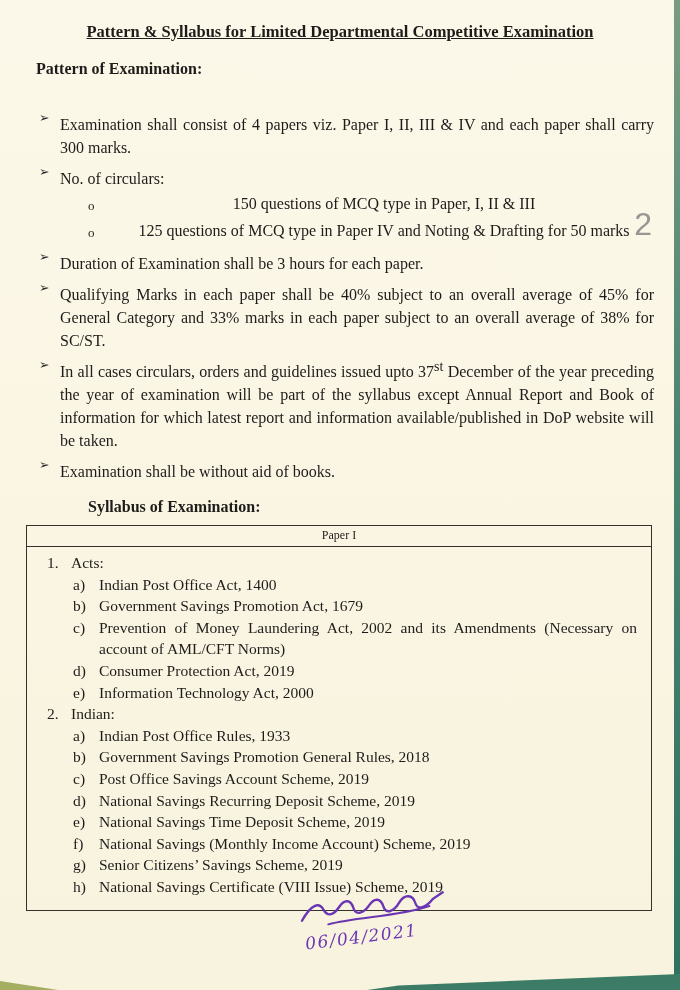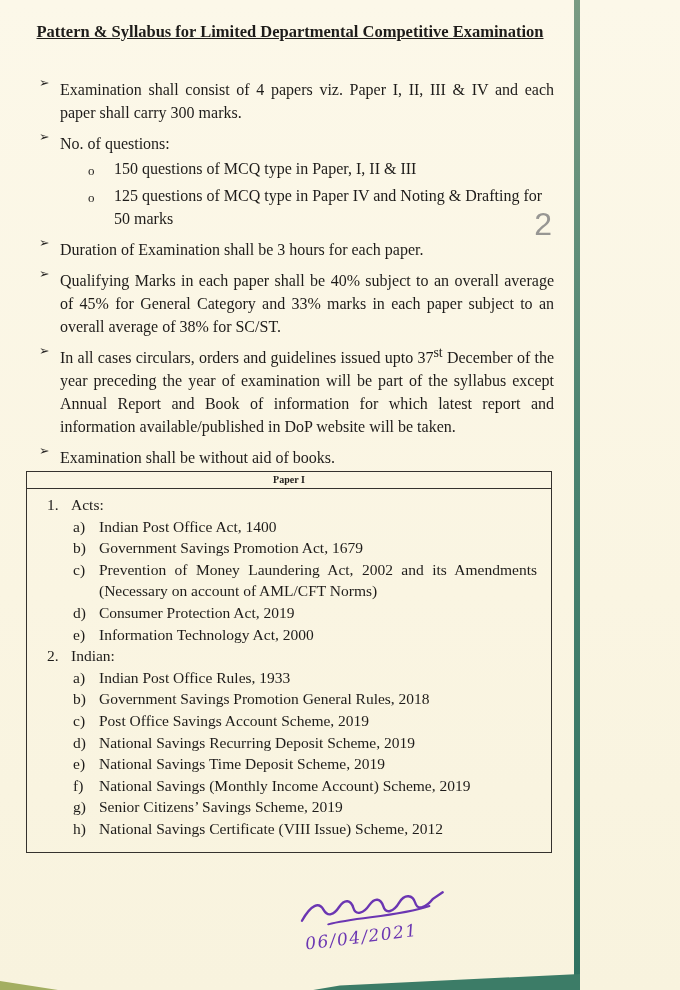--- a/index.html
+++ b/index.html
@@ -4,21 +4,21 @@
 <style>
   * { margin:0; padding:0; box-sizing:border-box; }
   html,body { width:680px; height:990px; }
   body {
     position:relative;
     background:linear-gradient(180deg,#fcf8e9 0%, #faf5e2 60%, #f8f3de 100%);
     font-family:"Liberation Serif", serif;
     color:#1e1c1a;
     overflow:hidden;
   }
-  .page { position:relative; width:580px; height:990px; padding:20px 26px 0 26px; }
+  .page { position:relative; width:680px; height:990px; padding:20px 26px 0 26px; }
 
   
   .scan-edge-right { position:absolute; top:0; right:0; width:6px; height:100%;
     background:linear-gradient(180deg,#7a9b83 0%, #4b8370 45%, #2f7260 100%); }
   .scan-edge-bottom { position:absolute; bottom:0; right:0; width:46%; height:16px;
     background:#3c7c67; clip-path:polygon(0 100%, 10% 72%, 100% 0, 100% 100%); }
   .scan-edge-bottom-left { position:absolute; bottom:0; left:0; width:58px; height:10px;
     background:#a3ae61; clip-path:polygon(0 10%, 100% 100%, 0 100%); }
 
   .page-number {
@@ -32,27 +32,27 @@
 
   .section-heading { font-size:16px; font-weight:bold; margin:17px 0 0 10px; }
 
   .bullet-list { margin-top:29px; font-size:16px; }
   .bullet { display:flex; margin-bottom:2px; }
   .marker { flex:none; width:21px; margin-left:13px; font-size:12.5px; padding-top:3px;
     font-family:"DejaVu Sans", sans-serif; color:#2a2826; }
   .btext { flex:1; text-align:justify; line-height:23px;margin-top:6px; }
   .sub-bullet { display:flex; margin:0 0 2px 62px; }
   .sub-marker { flex:none; width:26px; font-size:13px; padding-top:2px; line-height:23px; }
-  .sub-text { flex:1; line-height:23px; }
+  .sub-text { flex:1; line-height:23px;text-align:center; }
   sup.sup { font-size:14px; line-height:0; }
 
   .syllabus-heading { font-size:16px; font-weight:bold; margin:15px 0 9px 62px; }
 
   .paper-box { border:1.6px solid #35322e; margin-right:2px; background:rgba(255,255,255,0.0); }
-  .paper-header { text-align:center; font-weight:bold; font-size:10px; padding:2px 0 3px;
+  .paper-header { text-align:center; font-weight:normal; font-size:12px; padding:2px 0 3px;
     border-bottom:1.6px solid #35322e; }
   .paper-body { padding:5px 14px 12px 12px; font-size:15.5px; line-height:21.6px; }
   .group-line { display:flex; margin-left:8px; }
   .gnum { flex:none; width:24px; }
   .sub-line { display:flex; margin-left:34px; }
   .letter { flex:none; width:26px; }
   .stext { flex:1; text-align:justify; }
 
   .signature-block { position:absolute; top:893px; left:298px; transform:rotate(-3deg); }
   .signature-date {
@@ -64,31 +64,32 @@
 </style>
 </head>
 <body>
 
 <div class="page">
 
   <header class="doc-title">
     <div class="title-line">Pattern &amp; Syllabus for Limited Departmental Competitive Examination</div>
   </header>
 
+  <h2 class="section-heading">Pattern of Examination:</h2>
 
   <div class="bullet-list">
 
     <div class="bullet">
       <span class="marker">➢</span>
       <span class="btext">Examination shall consist of 4 papers viz. Paper I, II, III &amp; IV and each paper shall carry 300 marks.</span>
     </div>
 
     <div class="bullet">
       <span class="marker">➢</span>
-      <span class="btext">No. of questions:</span>
+      <span class="btext">No. of circulars:</span>
     </div>
     <div class="sub-bullet">
       <span class="sub-marker">o</span>
       <span class="sub-text">150 questions of MCQ type in Paper, I, II &amp; III</span>
     </div>
     <div class="sub-bullet">
       <span class="sub-marker">o</span>
       <span class="sub-text">125 questions of MCQ type in Paper IV and Noting &amp; Drafting for 50 marks</span>
     </div>
 
@@ -107,20 +108,21 @@
       <span class="btext"><span>In all cases circulars, orders and guidelines issued upto 37</span><sup class="sup">st</sup><span> December of the year preceding the year of examination will be part of the syllabus except Annual Report and Book of information for which latest report and information available/published in DoP website will be taken.</span></span>
     </div>
 
     <div class="bullet">
       <span class="marker">➢</span>
       <span class="btext">Examination shall be without aid of books.</span>
     </div>
 
   </div>
 
+  <div class="syllabus-heading">Syllabus of Examination:</div>
 
   <div class="paper-box">
     <div class="paper-header">Paper I</div>
     <div class="paper-body">
 
       <div class="group-line">
         <span class="gnum">1.</span>
         <span class="glabel">Acts:</span>
       </div>
       <div class="sub-line">
@@ -171,21 +173,21 @@
       <div class="sub-line">
         <span class="letter">f)</span>
         <span class="stext">National Savings (Monthly Income Account) Scheme, 2019</span>
       </div>
       <div class="sub-line">
         <span class="letter">g)</span>
         <span class="stext">Senior Citizens’ Savings Scheme, 2019</span>
       </div>
       <div class="sub-line">
         <span class="letter">h)</span>
-        <span class="stext">National Savings Certificate (VIII Issue) Scheme, 2012</span>
+        <span class="stext">National Savings Certificate (VIII Issue) Scheme, 2019</span>
       </div>
 
     </div>
   </div>
 
   <div class="page-number">2</div>
 
   <div class="signature-block">
     <svg width="150" height="34" viewBox="0 0 150 34">
       <path d="M4 24 C 14 8, 22 6, 26 14 C 30 22, 36 20, 42 12 C 48 4, 54 6, 56 14 C 58 22, 66 20, 72 12 C 78 4, 84 6, 86 14 C 88 22, 96 20, 102 11 C 108 2, 116 4, 118 12 C 120 20, 128 18, 136 9 L 146 3" stroke="#6b36b2" stroke-width="2.4" fill="none" stroke-linecap="round"></path>

